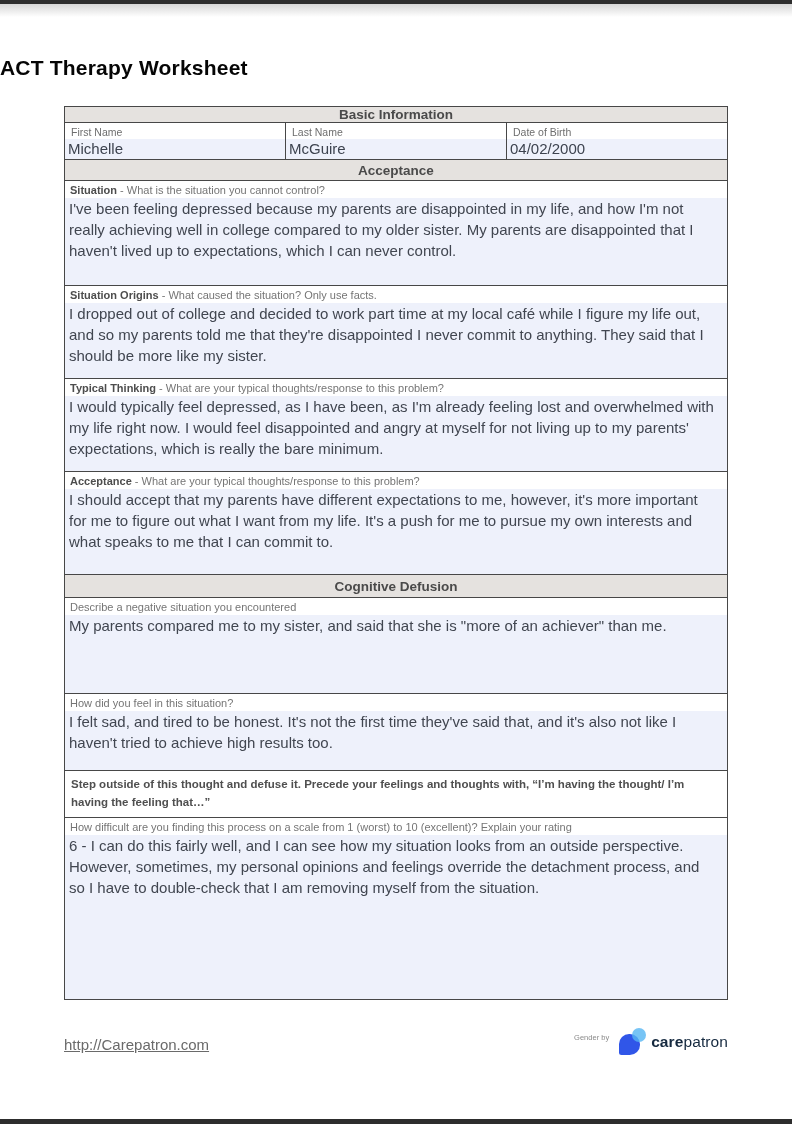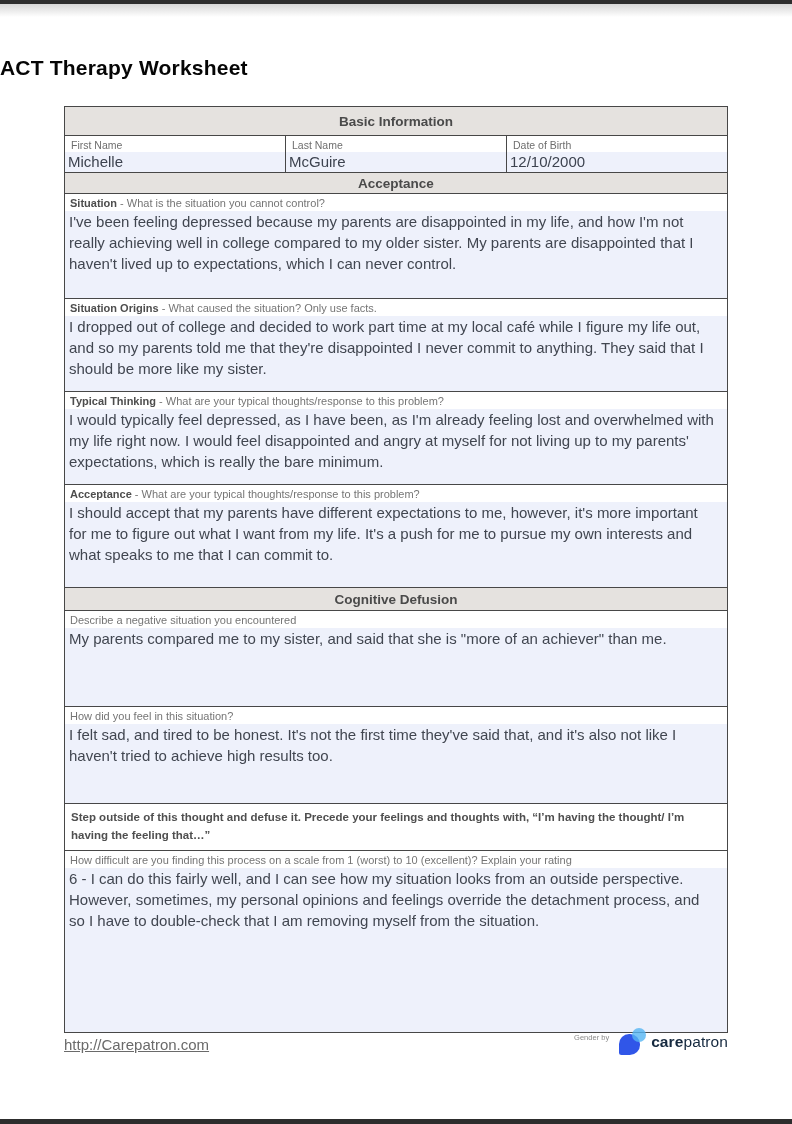--- a/index.html
+++ b/index.html
@@ -80,34 +80,34 @@
 </head>
 <body>
 
 <div class="top-edge"></div>
 <div class="top-fade"></div>
 
 <h1 class="title">ACT Therapy Worksheet</h1>
 
 <div class="tbl">
 
-  <div class="row sec-hdr" style="height:29px">Basic Information</div>
+  <div class="row sec-hdr" style="height:16px">Basic Information</div>
 
   <div class="row bi-row" style="height:37px">
     <div class="bi-cell">
       <div class="bi-label">First Name</div>
       <div class="bi-value">Michelle</div>
     </div>
     <div class="bi-cell">
       <div class="bi-label">Last Name</div>
       <div class="bi-value">McGuire</div>
     </div>
     <div class="bi-cell">
       <div class="bi-label">Date of Birth</div>
-      <div class="bi-value">12/10/2000</div>
+      <div class="bi-value">04/02/2000</div>
     </div>
   </div>
 
   <div class="row sec-hdr" style="height:21px">Acceptance</div>
 
   <div class="row" style="height:105px">
     <div class="q-label"><span class="q-bold">Situation</span><span> - What is the situation you cannot control?</span></div>
     <div class="answer">I've been feeling depressed because my parents are disappointed in my life, and how I'm not really achieving well in college compared to my older sister. My parents are disappointed that I haven't lived up to expectations, which I can never control.</div>
   </div>
 
@@ -126,21 +126,21 @@
     <div class="answer">I should accept that my parents have different expectations to me, however, it's more important for me to figure out what I want from my life. It's a push for me to pursue my own interests and what speaks to me that I can commit to.</div>
   </div>
 
   <div class="row sec-hdr" style="height:23px">Cognitive Defusion</div>
 
   <div class="row" style="height:96px">
     <div class="q-label">Describe a negative situation you encountered</div>
     <div class="answer">My parents compared me to my sister, and said that she is "more of an achiever" than me.</div>
   </div>
 
-  <div class="row" style="height:97px">
+  <div class="row" style="height:77px">
     <div class="q-label">How did you feel in this situation?</div>
     <div class="answer">I felt sad, and tired to be honest. It's not the first time they've said that, and it's also not like I haven't tried to achieve high results too.</div>
   </div>
 
   <div class="row" style="height:47px">
     <div class="step-label">Step outside of this thought and defuse it. Precede your feelings and thoughts with, “I’m having the thought/ I’m having the feeling that…”</div>
   </div>
 
   <div class="row" style="height:181px">
     <div class="q-label">How difficult are you finding this process on a scale from 1 (worst) to 10 (excellent)? Explain your rating</div>

